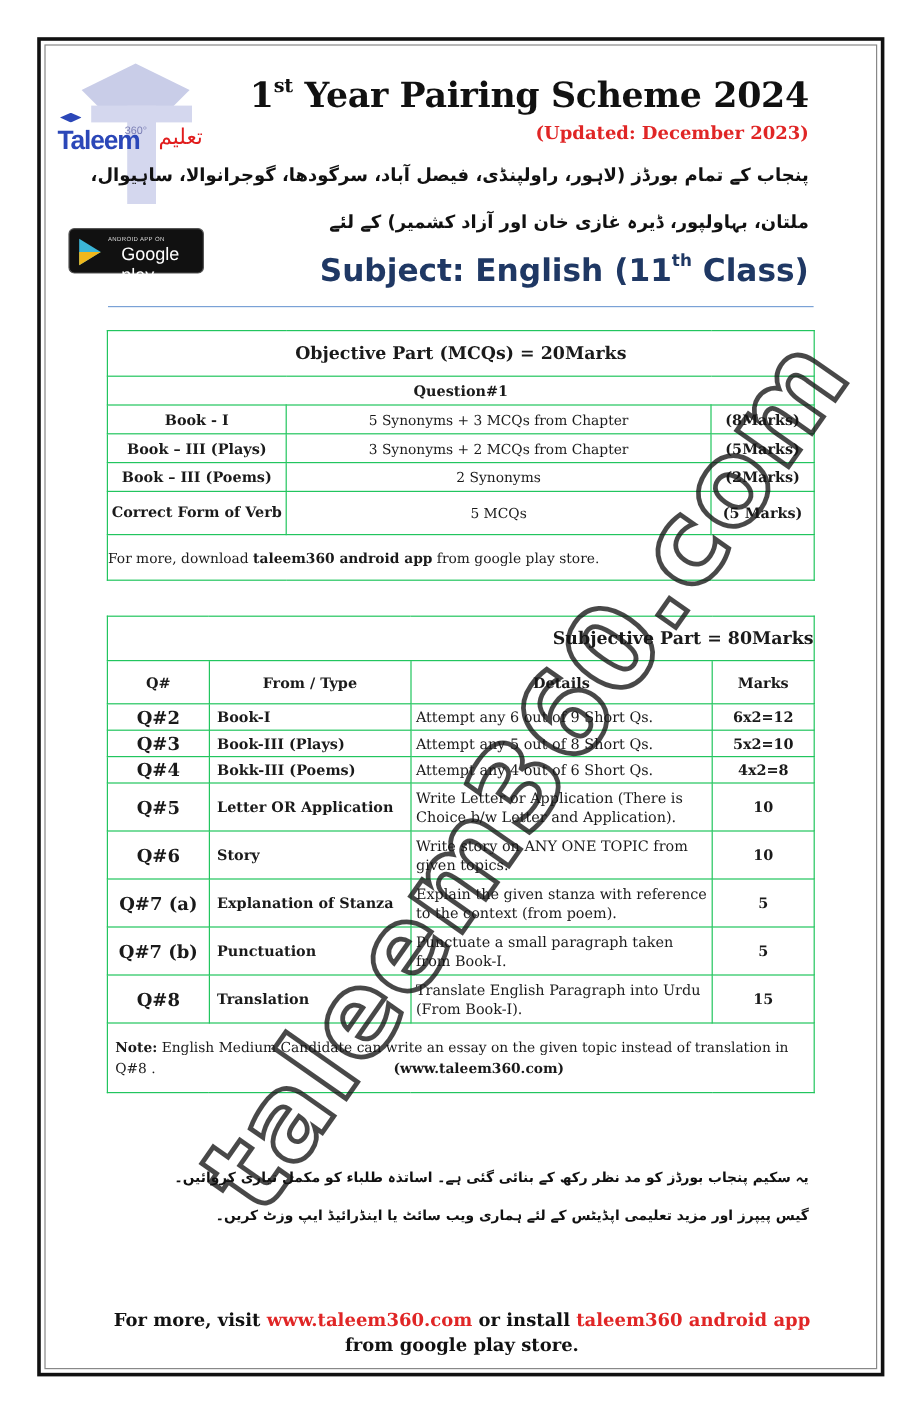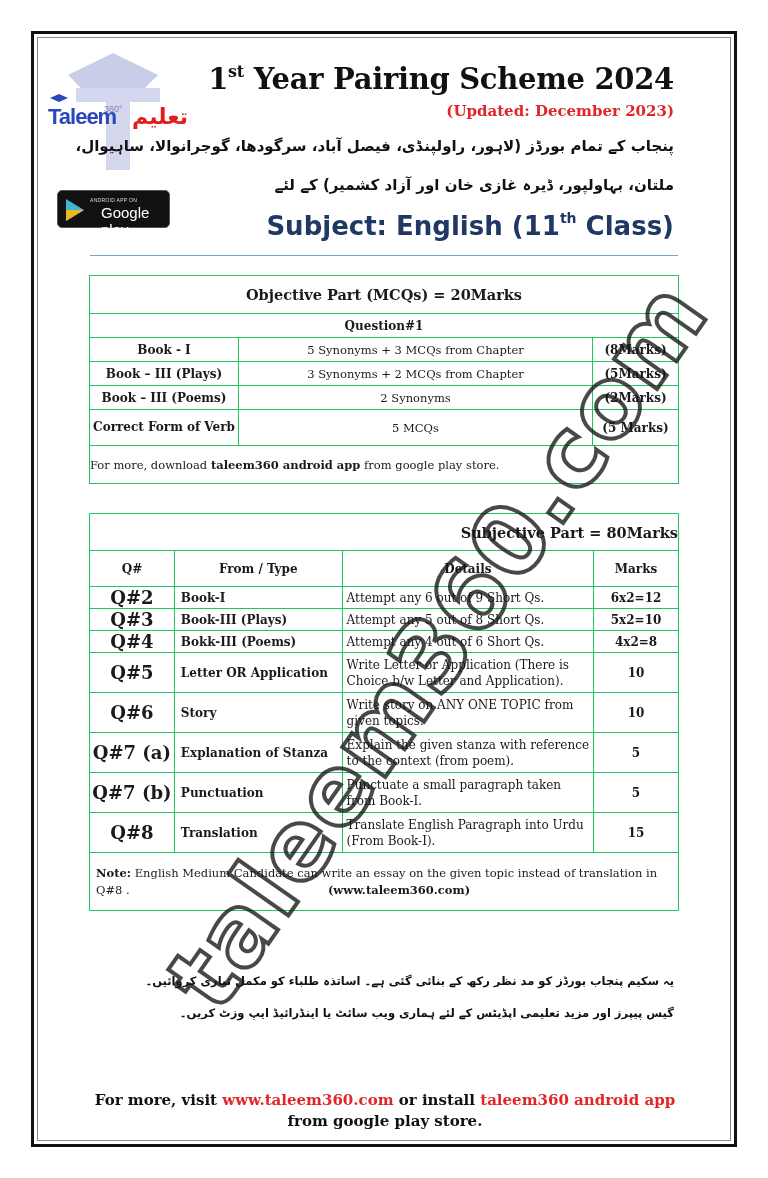--- a/index.html
+++ b/index.html
@@ -28,21 +28,21 @@
     border-left: 14px solid transparent; border-right: 14px solid transparent;
   }
   .logo .t-stem { position: absolute; left: 58px; top: 40px; width: 24px; height: 82px; background: #d4d7ee; }
   .logo .t-bar { position: absolute; left: 28px; top: 40px; width: 84px; height: 14px; background: #d4d7ee; }
   .logo .brand {
     position: absolute; left: 0px; top: 56px; font-family: "Liberation Sans", sans-serif;
     font-weight: bold; font-size: 22px; color: #2b47b8; letter-spacing: -1px;
   }
   .logo .brand-urdu {
     position: absolute; left: 84px; top: 56px; font-family: "DejaVu Sans", sans-serif;
-    font-weight: bold; font-size: 22px; color: #e11d1d;
+    font-weight: normal; font-size: 18px; color: #e11d1d;
   }
   .logo .brand-360 {
     position: absolute; left: 56px; top: 56px; font-family: "Liberation Sans", sans-serif;
     font-size: 9px; color: #7b7fb5;
   }
   .logo .small-cap {
     position: absolute; left: 2px; top: 46px; width: 18px; height: 10px;
     background: #2b47b8; clip-path: polygon(50% 0, 100% 40%, 50% 80%, 0 40%);
   }
 
@@ -104,21 +104,21 @@
   .obj .row td.c3 { font-weight: bold; width: 86px; font-size: 12px; }
   .obj .row.tall td { height: 36px; }
   .obj .row.tall td.c1 { line-height: 15px; }
   .obj .foot td { height: 38px; text-align: left; font-size: 11.5px; }
 
   .subj { top: 513px; }
   .subj .head td { height: 37px; text-align: right; font-weight: bold; font-size: 14.5px; }
   .subj .cols td { height: 36px; text-align: center; font-weight: bold; font-size: 12px; }
   .subj .r td { height: 22px; }
   .subj .r.two td { height: 40px; }
-  .subj td.q { width: 85px; text-align: center; font-weight: bold; font-size: 18px; margin-top: 24px; }
+  .subj td.q { width: 85px; text-align: center; font-weight: bold; font-size: 15px; margin-top: 24px; }
   .subj td.t { width: 168px; padding-left: 6px; font-weight: bold; font-size: 12px; }
   .subj td.d { width: 252px; padding-left: 4px; font-size: 12px; line-height: 16px; }
   .subj td.m { width: 85px; text-align: center; font-weight: bold; font-size: 12px; }
   .subj .note td { height: 58px; padding: 4px 6px; font-size: 11.5px; line-height: 17px; }
   .subj .note .url { font-weight: bold; display: block; text-align: center; margin-top: -17px; padding-left: 30px; }
 
   
   .urdu-note {
     position: absolute; right: 94px; font-family: "DejaVu Sans", sans-serif; font-size: 11.5px;
     color: #111; direction: rtl; white-space: nowrap; font-weight: bold; margin-left: 36px;

